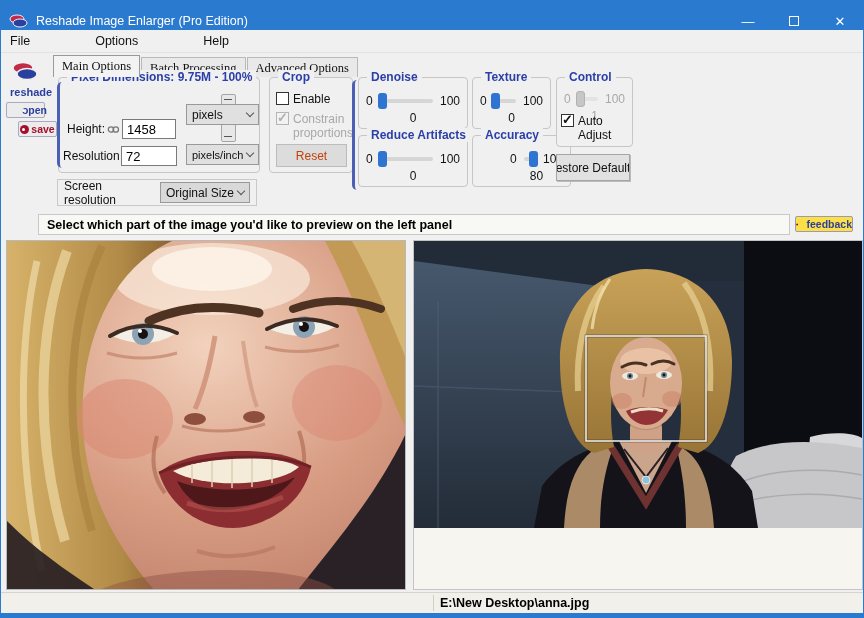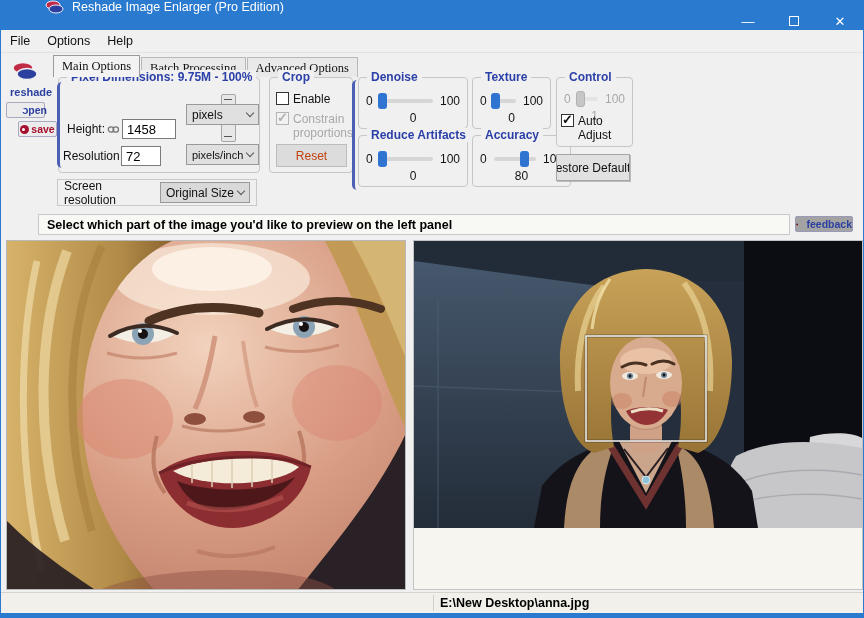--- a/index.html
+++ b/index.html
@@ -4,30 +4,30 @@
 <style>
   * { margin:0; padding:0; box-sizing:border-box; }
   html,body { width:864px; height:618px; font-family:"Liberation Sans", sans-serif; }
   .window{
     position:relative; width:864px; height:618px; background:#f0f0f0;
     border-left:1px solid var(--c-titlebar,#2a7ad0); border-right:1px solid var(--c-titlebar,#2a7ad0);
     overflow:hidden;
   }
   
   .titlebar{ position:absolute; left:0; top:0; width:100%; height:42px; background:var(--c-titlebar,#2a7ad0);
-    display:flex; color:#fff;padding-left:36px; }
+    display:flex; align-items:center; color:#fff; }
   .titlebar .app-icon{ margin-left:8px; display:flex; }
   .titlebar .ttl{ margin-left:8px; font-size:12.5px; }
   .win-controls{ margin-left:auto; display:flex; height:100%; }
   .win-btn{ width:46px; height:100%; display:flex; align-items:center; justify-content:center;
     color:#fff; font-size:13px; cursor:default; }
   .maxbox{ width:10px; height:10px; border:1px solid #fff; display:inline-block; }
   
   .menubar{ position:absolute; left:0; top:30px; width:100%; height:23px; background:#f0f0f0;
-    display:flex; align-items:center; font-size:12.5px; color:#111; border-bottom:1px solid #e2e2e2;}
+    display:flex; align-items:center; font-size:12.5px; color:#111; border-bottom:1px solid #e2e2e2;gap:48px;}
   .menu-item{ padding:3px 8px; margin-left:1px; }
   
   .topsec{ position:absolute; left:0; top:53px; width:100%; height:157px; background:#f0f0f0; }
   
   .side{ position:absolute; left:0; top:0; width:50px; height:100%; }
   .brand{ position:absolute; left:9px; top:8px; width:34px; }
   .brand-label{ font-size:11px; color:var(--c-open_blue,#2b3f9e); font-weight:bold; display:block; margin-top:1px;}
   .mini-btn{ position:absolute; left:5px; width:39px; height:16px; background:#ececec;
     border:1px solid #a9a9c0; border-radius:2px; display:flex; align-items:center; justify-content:center;
     gap:2px; font-size:10.5px; font-weight:bold; }
@@ -80,21 +80,21 @@
   .thumb{ position:absolute; top:-6px; width:9px; height:16px; background:var(--c-thumb,#2f74d0); border-radius:3px; }
   .sval{ text-align:center; font-size:12px; color:#111; margin-top:3px; }
   .group.disabled .slider-row, .group.disabled .sval{ color:#a8a8a8; }
   .group.disabled .track{ background:#e3e3e3; }
   .group.disabled .thumb{ background:#c6c6c6; border:1px solid #b2b2b2; }
   
   .msgrow{ position:absolute; left:0; top:210px; width:100%; height:28px; }
   .msgbar{ position:absolute; left:37px; top:4px; width:752px; height:21px; background:#f8f8f5;
     border:1px solid #c9c9c9; display:flex; align-items:center; padding-left:8px;
     font-size:12.5px; font-weight:bold; color:#000; }
-  .feedback-btn{ position:absolute; left:794px; top:6px; width:58px; height:16px; background:#a3a3a3;
+  .feedback-btn{ position:absolute; left:794px; top:6px; width:58px; height:16px; background:#fde047;
     border:1px solid #9a9ab8; border-radius:2px; display:flex; align-items:center; justify-content:center;
     gap:8px; font-size:10.5px; font-weight:bold; color:var(--c-open_blue,#2b3f9e); }
   
   .imgrow{ position:absolute; left:0; top:238px; width:100%; height:354px; background:#f0f0f0; }
   .panel-left{ position:absolute; left:5px; top:2px; width:400px; height:350px; border:1px solid #b9b9b9; overflow:hidden;}
   .panel-right{ position:absolute; left:412px; top:2px; width:450px; height:350px; border:1px solid #c4c4c4;
     background:#f6f5ef; overflow:hidden; }
   .panel-left svg, .panel-right svg.photo{ display:block; }
   
   .statusbar{ position:absolute; left:0; top:592px; width:100%; height:21px; background:#f1f0ea;
@@ -175,21 +175,21 @@
         <input class="txt-input" style="width: 54px;" value="1458">
       </div>
       <div class="chain-btn" style="left:162px; top:16px;">
         <svg width="9" height="16" viewBox="0 0 9 16">
           <circle cx="4.5" cy="5" r="2.7" fill="none" stroke="#555" stroke-width="1.3"></circle>
           <circle cx="4.5" cy="10.5" r="2.7" fill="none" stroke="#555" stroke-width="1.3"></circle>
         </svg>
       </div>
       <div class="pd-row" style="left:4px; top:68px;">
         <span class="pd-label" style="width:56px;">Resolution</span>
-        <input class="txt-input" style="width: 40px; margin-left: 2px;" value="72">
+        <input class="txt-input" style="width: 56px; margin-left: 2px;" value="72">
       </div>
     </div>
 
     <div class="dropdown" style="position:absolute; left:185px; top:51px; width:73px;">
       <span class="dd-label">pixels</span>
       <span class="chev"></span>
     </div>
     <div class="dropdown" style="position:absolute; left:185px; top:91px; width:73px; font-size:11px;">
       <span class="dd-label">pixels/inch</span>
       <span class="chev"></span>
@@ -239,21 +239,21 @@
       <div class="slider-row">
         <span>0</span>
         <div class="track">
             <div class="thumb" style="left: calc(4% - 4px);"></div>
           </div>
         <span>100</span>
       </div>
       <div class="sval">0</div>
     </div>
 
-    <div class="group" style="left:471px; top:82px; width:99px; height:52px;">
+    <div class="group" style="left:471px; top:82px; width:99px; height:52px;padding-left:30px;">
       <span class="legend">Accuracy</span>
       <div class="slider-row">
         <span>0</span>
         <div class="track">
             <div class="thumb" style="left: calc(72% - 4px);"></div>
           </div>
         <span>100</span>
       </div>
       <div class="sval">80</div>
     </div>

